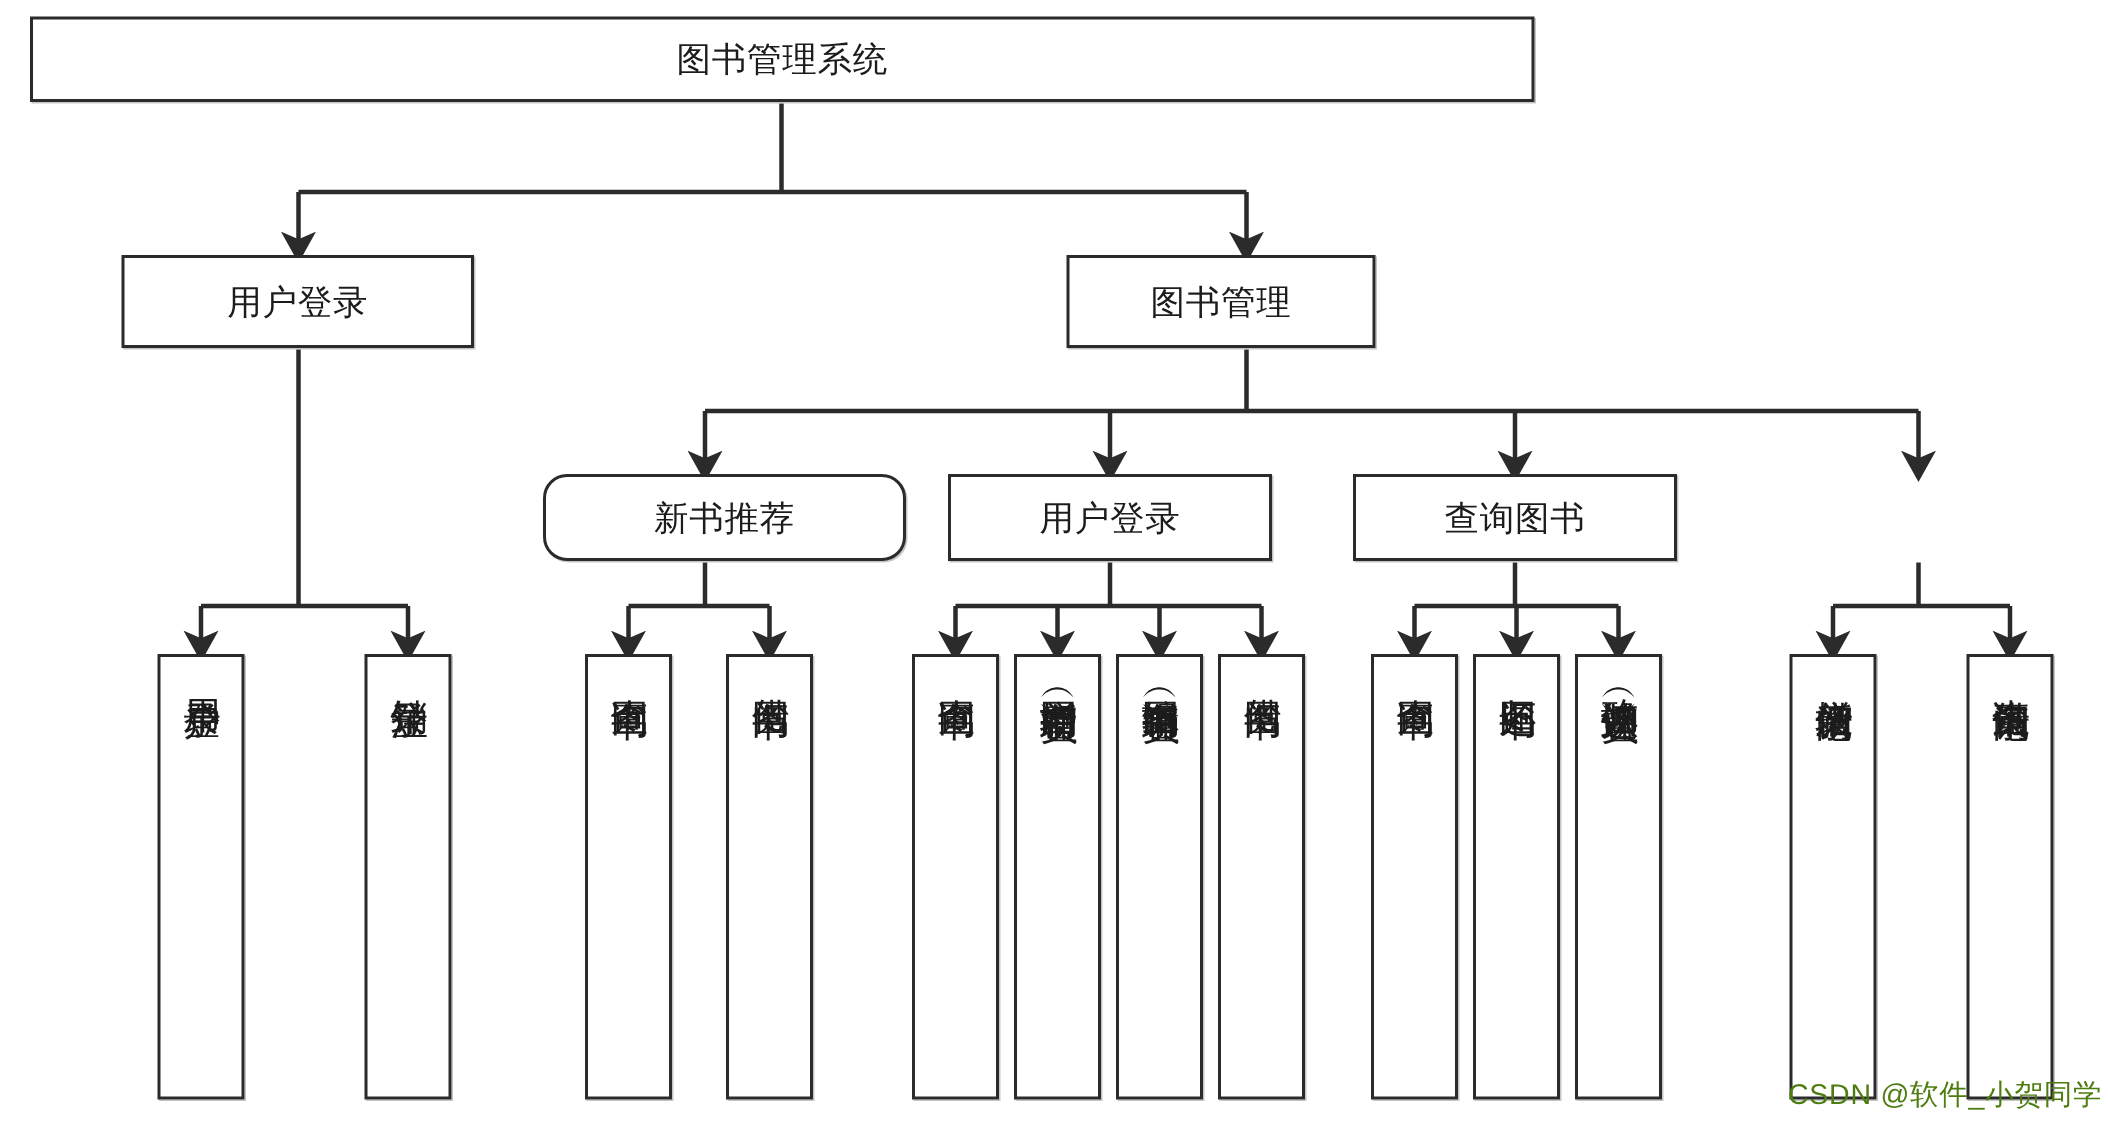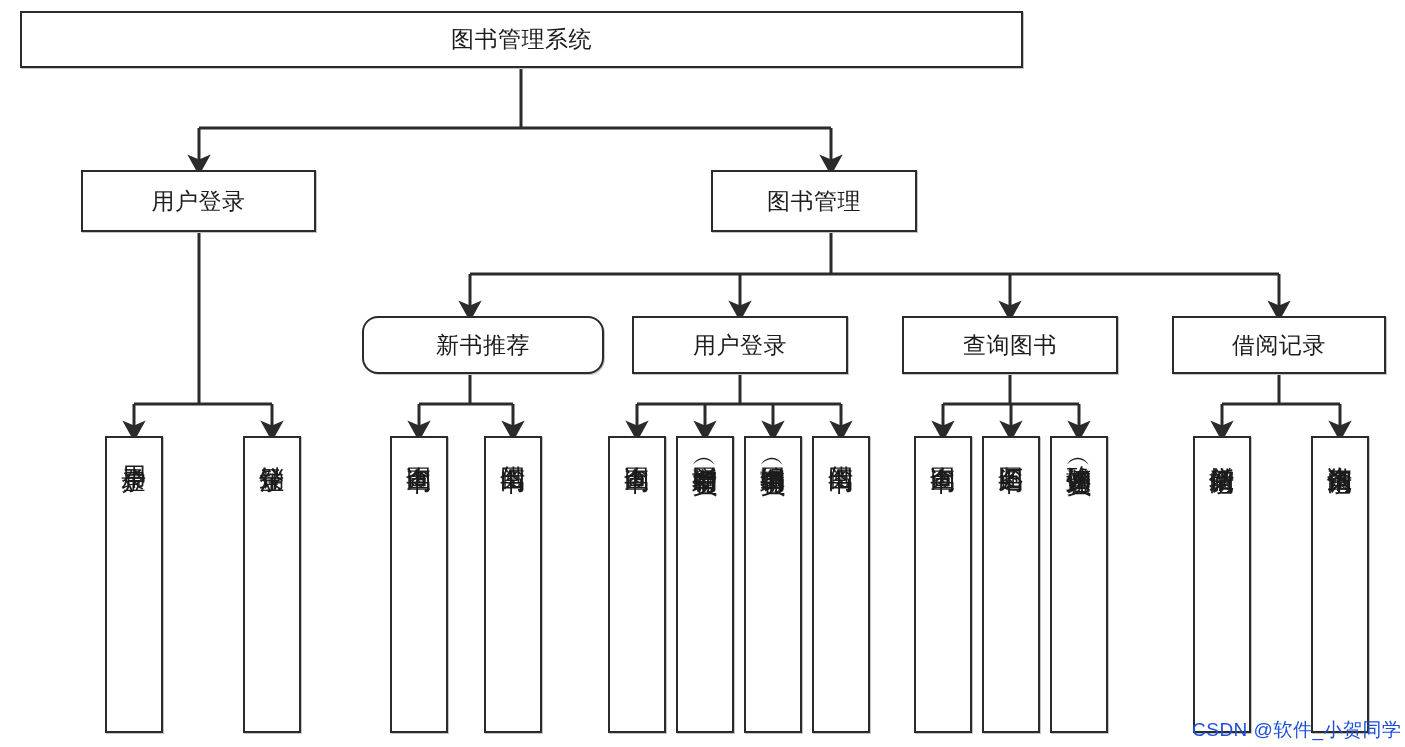--- a/index.html
+++ b/index.html
@@ -55,21 +55,21 @@
   .node.v .label {
     writing-mode: vertical-rl;
     text-orientation: upright;
     font-size: 25px;
     line-height: 1.14;
     letter-spacing: 1px;
     white-space: nowrap;
   }
   .watermark {
     position: absolute;
-    color: #1d4ed8;
+    color: #4d7c0f;
     font-size: 19px;
     letter-spacing: 0.5px;
     white-space: nowrap;
     user-select: none;
   }
 </style>
 </head>
 <body>
 
 <div id="canvas">
@@ -137,23 +137,20 @@
 
   <div class="node h" style="left:362px; top:316px; width:242px; height:58px;border-radius:16px;">
     <span class="label">新书推荐</span>
   </div>
   <div class="node h" style="left:632px; top:316px; width:216px; height:58px;">
     <span class="label">用户登录</span>
   </div>
   <div class="node h" style="left:902px; top:316px; width:216px; height:58px;">
     <span class="label">查询图书</span>
   </div>
-  <div class="node h" style="left:1172px; top:316px; width:214px; height:58px;">
-    <span class="label">借阅记录</span>
-  </div>
 
   <div class="node v" style="left:105px; top:436px; width:58px; height:297px;">
     <span class="label">用户登录</span>
   </div>
   <div class="node v" style="left:243px; top:436px; width:58px; height:297px;">
     <span class="label">注销登录</span>
   </div>
 
   <div class="node v" style="left:390px; top:436px; width:58px; height:297px;">
     <span class="label">查询图书</span>

